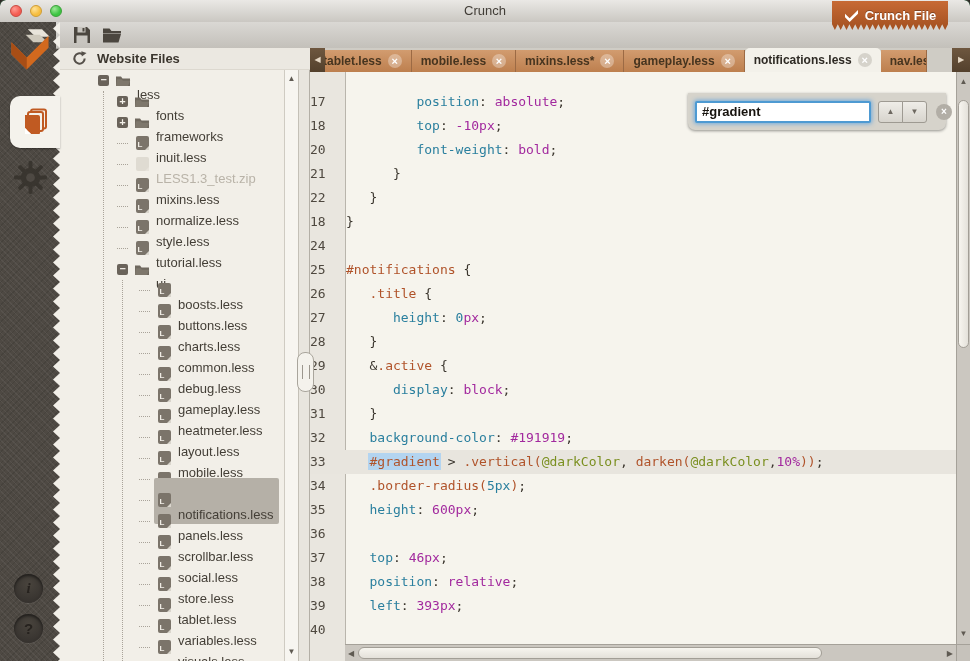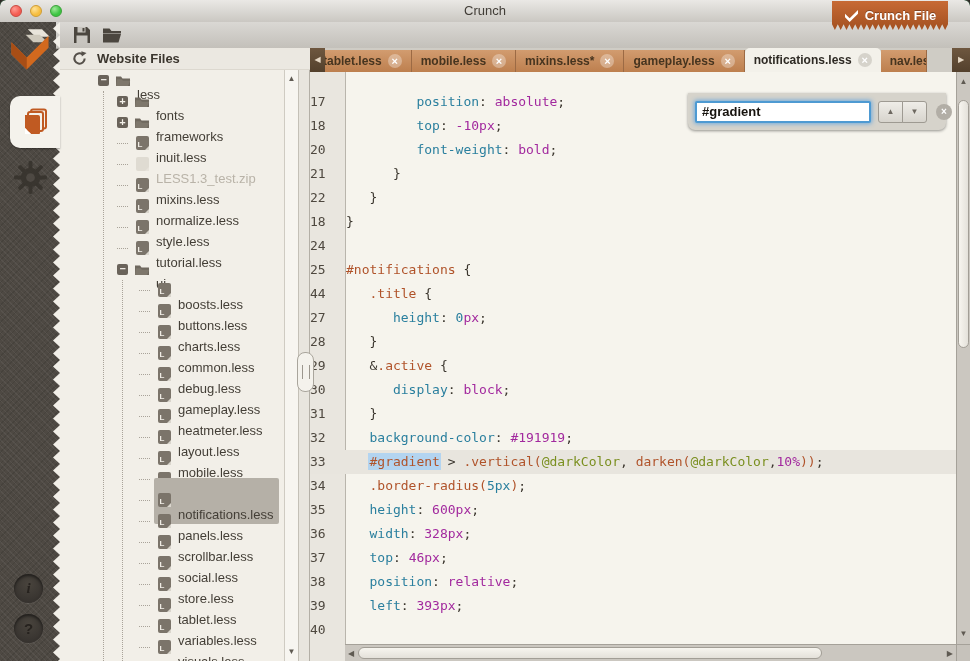--- a/index.html
+++ b/index.html
@@ -607,21 +607,21 @@
         </div>
         <div class="cl">
           <span class="ln">24</span>
           <span class="ct"></span>
         </div>
         <div class="cl">
           <span class="ln">25</span>
           <span class="ct"><span class="tk-s">#notifications</span><span class="tk-p"> {</span></span>
         </div>
         <div class="cl">
-          <span class="ln">44</span>
+          <span class="ln">26</span>
           <span class="ct"><span class="tk-p">   </span><span class="tk-s">.title</span><span class="tk-p"> {</span></span>
         </div>
         <div class="cl">
           <span class="ln">27</span>
           <span class="ct"><span class="tk-p">      </span><span class="tk-k">height</span><span class="tk-p">: </span><span class="tk-n">0</span><span class="tk-v">px</span><span class="tk-p">;</span></span>
         </div>
         <div class="cl">
           <span class="ln">28</span>
           <span class="ct"><span class="tk-p">   }</span></span>
         </div>
@@ -648,21 +648,20 @@
         <div class="cl">
           <span class="ln">34</span>
           <span class="ct"><span class="tk-p">   </span><span class="tk-s">.border-radius(</span><span class="tk-n">5px</span><span class="tk-s">)</span><span class="tk-p">;</span></span>
         </div>
         <div class="cl">
           <span class="ln">35</span>
           <span class="ct"><span class="tk-p">   </span><span class="tk-k">height</span><span class="tk-p">: </span><span class="tk-v">600px</span><span class="tk-p">;</span></span>
         </div>
         <div class="cl">
           <span class="ln">36</span>
-          <span class="ct"><span class="tk-p">   </span><span class="tk-k">width</span><span class="tk-p">: </span><span class="tk-v">328px</span><span class="tk-p">;</span></span>
         </div>
         <div class="cl">
           <span class="ln">37</span>
           <span class="ct"><span class="tk-p">   </span><span class="tk-k">top</span><span class="tk-p">: </span><span class="tk-v">46px</span><span class="tk-p">;</span></span>
         </div>
         <div class="cl">
           <span class="ln">38</span>
           <span class="ct"><span class="tk-p">   </span><span class="tk-k">position</span><span class="tk-p">: </span><span class="tk-v">relative</span><span class="tk-p">;</span></span>
         </div>
         <div class="cl">

